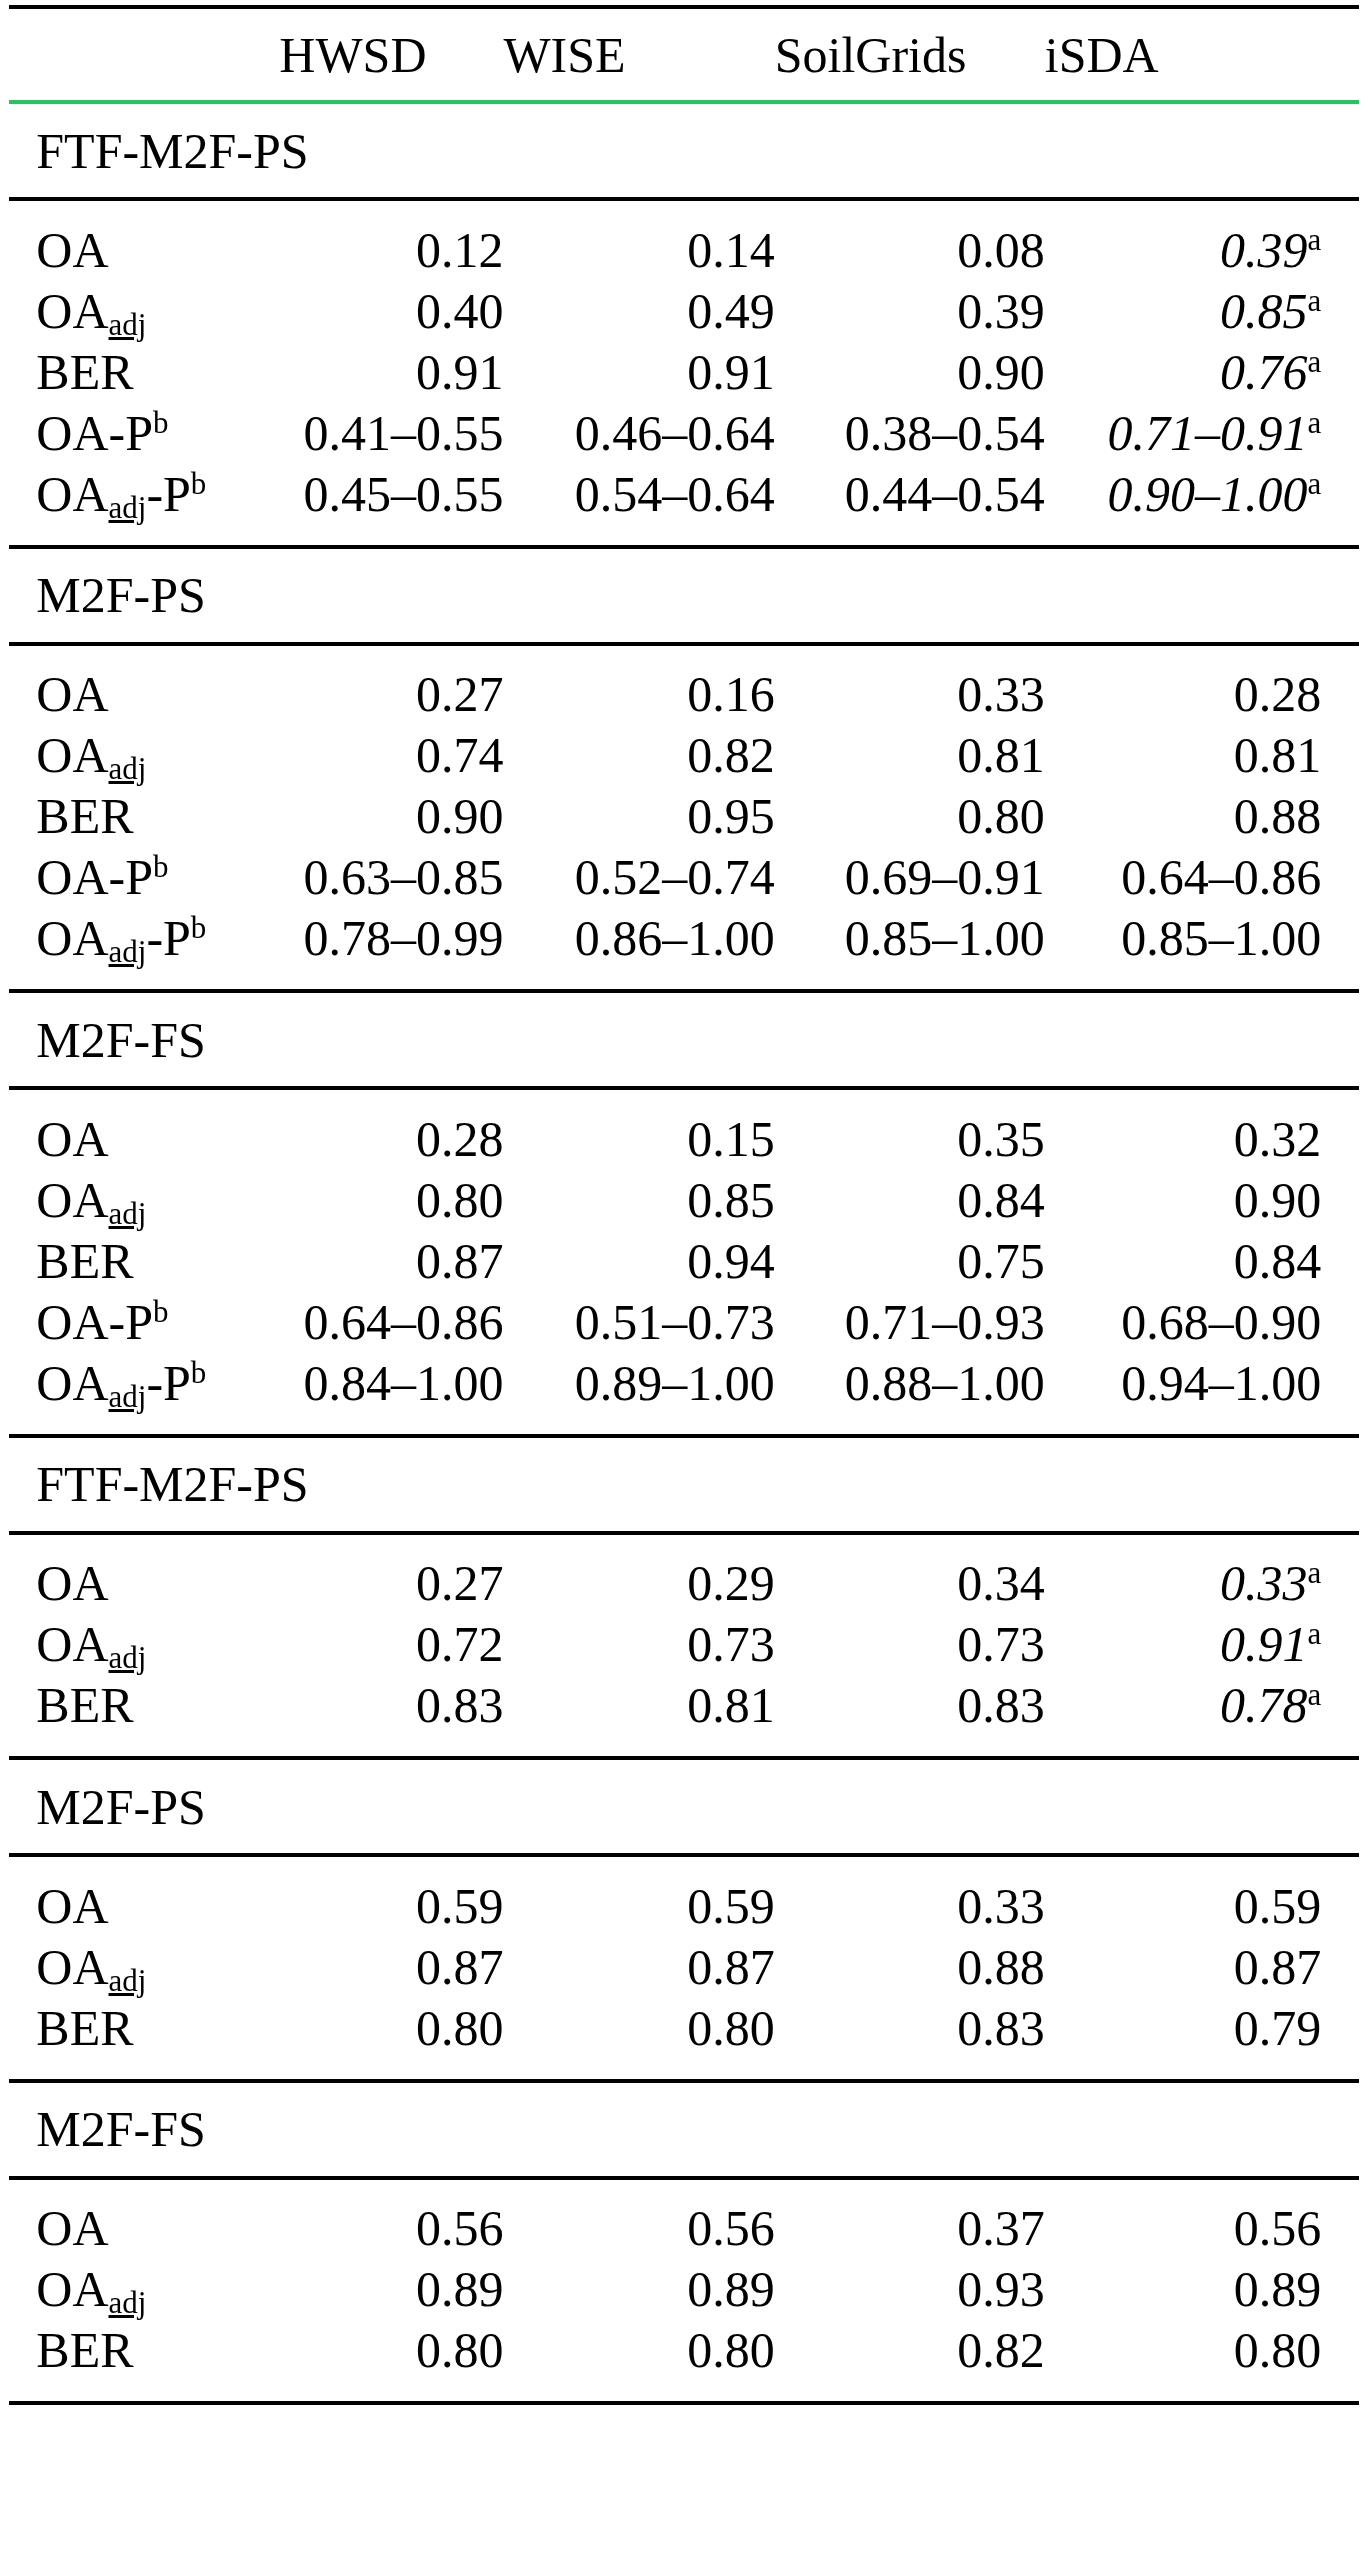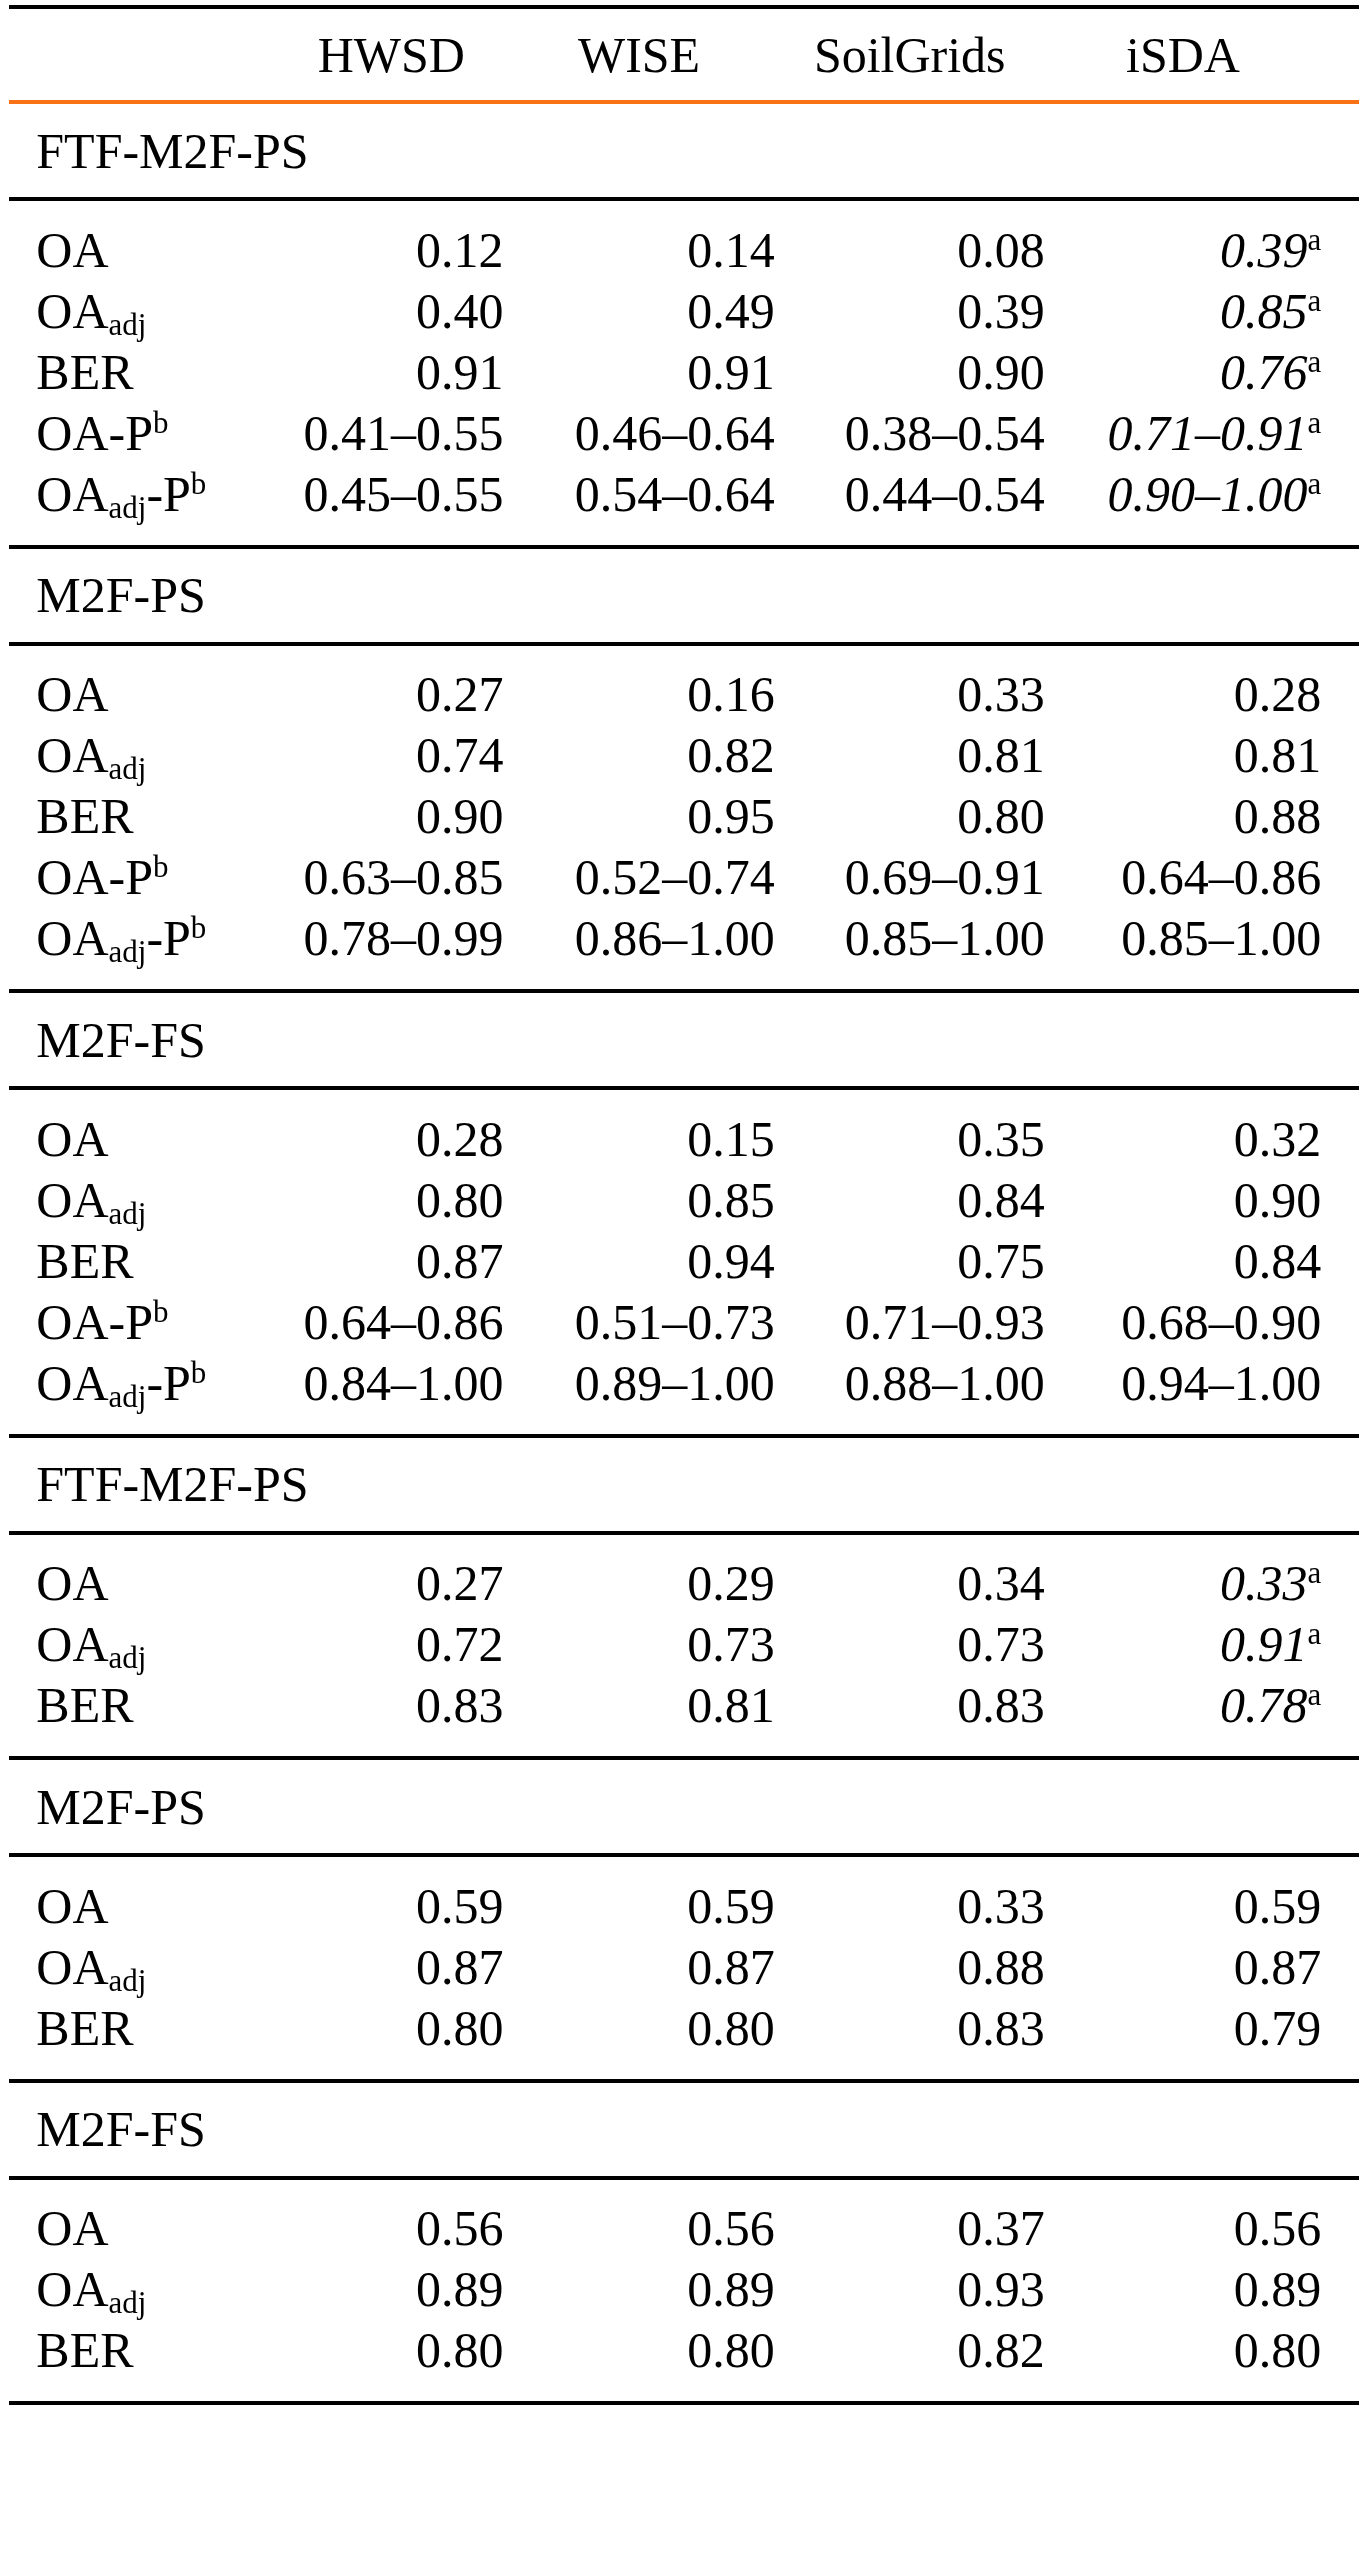--- a/index.html
+++ b/index.html
@@ -27,22 +27,22 @@
   col.c-hwsd    { width: 16.6%; }
   col.c-wise    { width: 20.1%; }
   col.c-soilgrids { width: 20.0%; }
   col.c-isda    { width: 23.3%; }
 
   th, td { font-weight: normal; }
 
   thead th {
     height: 91px;
     vertical-align: middle;
-    text-align: center;
-    border-bottom: 4px solid #f97316;
+    text-align: left;
+    border-bottom: 4px solid #22c55e;
     padding: 0;
   }
   thead th.last { padding-right: 38px; }
 
   tr.label-row td {
     height: 91px;
     vertical-align: middle;
     text-align: left;
     padding-left: 27px;
     border-top: 4px solid #000;
@@ -64,21 +64,21 @@
   tr.data-row td.num:last-child { padding-right: 38px; }
   tr.data-row.first-row td { padding-top: 18.5px; }
   tr.data-row.last-row td { padding-bottom: 20px; }
 
   sup, sub {
     font-size: 0.62em;
     line-height: 0;
     font-style: normal;
   }
   sup { vertical-align: 0.55em; }
-  sub { vertical-align: -0.22em; }
+  sub { vertical-align: -0.22em; text-decoration: underline; }
 
   .ital { font-style: italic; }
 </style>
 </head>
 <body>
 
 <table class="paper-table">
   <colgroup>
     <col class="c-label">
     <col class="c-hwsd">

